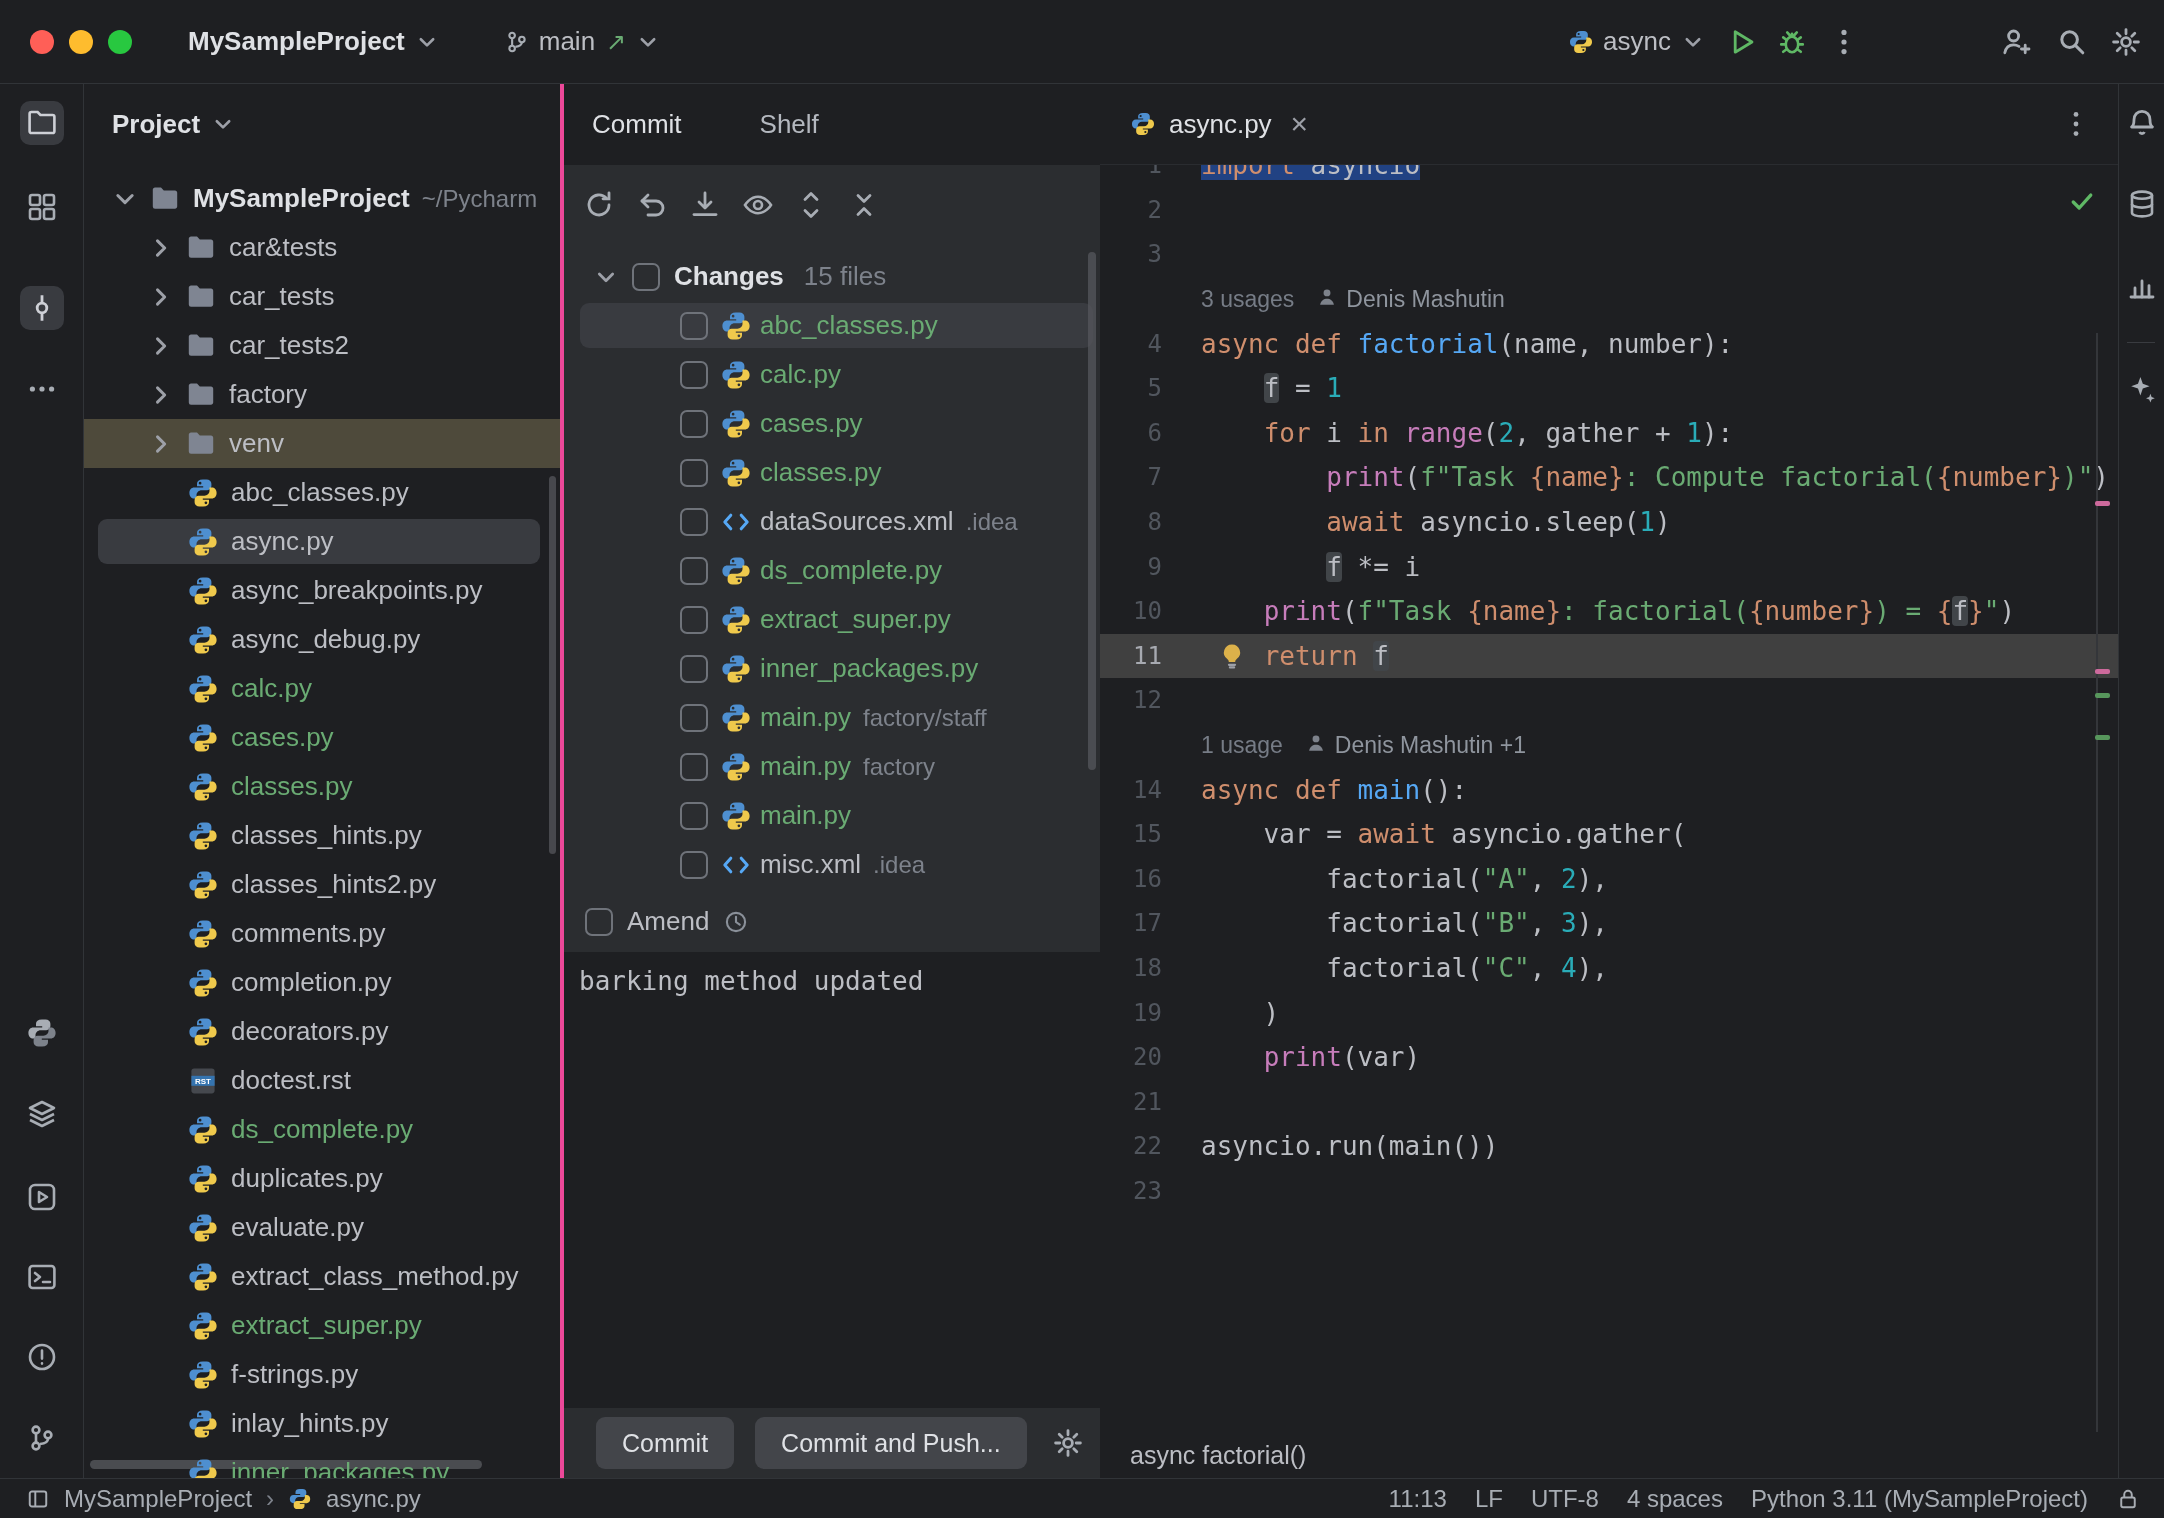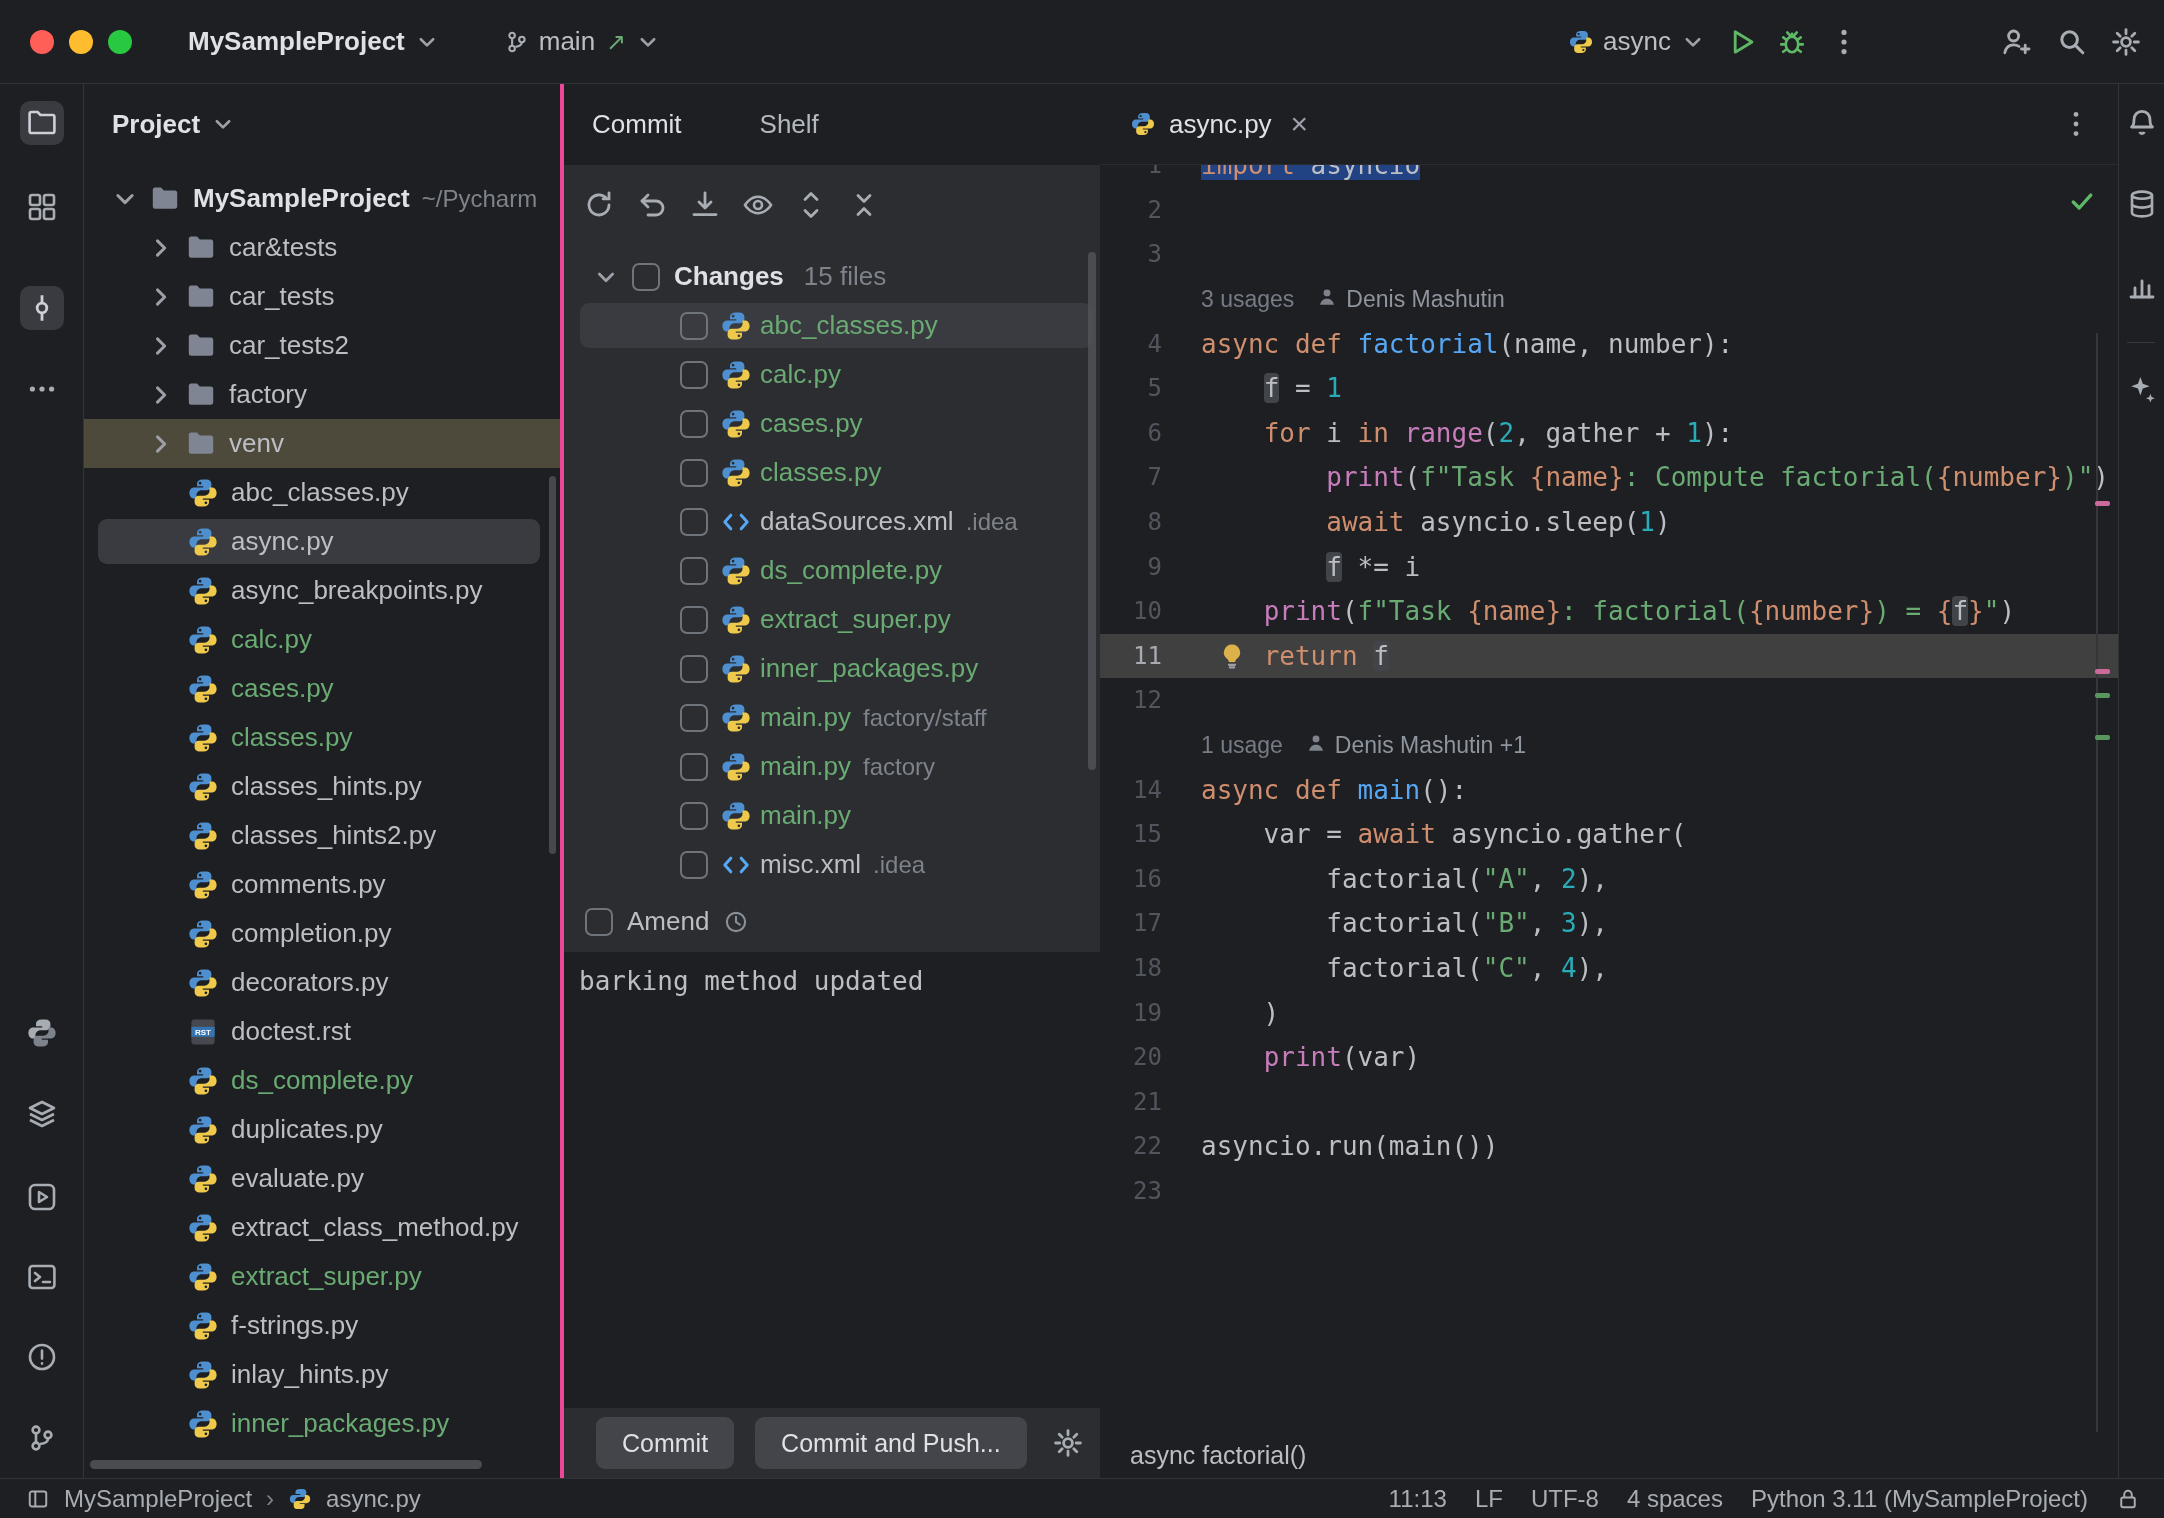--- a/index.html
+++ b/index.html
@@ -396,20 +396,29 @@
           </span>
           <span class="lab">async_breakpoints.py</span>
         </div>
         <div class="trow is-file">
           <span class="ico">
             <svg viewBox="0 0 16 16" width="32" height="32">
               <path fill="#4e8fd0" d="M7.9 1.3c-1.9 0-2.9.84-2.9 2.1v1.25h3.1v.6H3.6C2.25 5.25 1.2 6.3 1.2 8c0 1.75 1.05 2.75 2.4 2.75h1.15V9.1c0-1.35 1.15-2.45 2.55-2.45h2.85c1.15 0 2.05-.95 2.05-2.1V3.4c0-1.25-1.05-2.1-2.4-2.1H7.9zM6.55 2.4a.68.68 0 1 1 0 1.36.68.68 0 0 1 0-1.36z"></path>
               <path fill="#efc94c" d="M8.1 14.7c1.9 0 2.9-.84 2.9-2.1v-1.25H7.9v-.6h4.5c1.35 0 2.4-1.05 2.4-2.75 0-1.75-1.05-2.75-2.4-2.75h-1.15v1.65c0 1.35-1.15 2.45-2.55 2.45H5.85c-1.15 0-2.05.95-2.05 2.1v1.15c0 1.25 1.05 2.1 2.4 2.1h1.9zM9.45 13.6a.68.68 0 1 1 0-1.36.68.68 0 0 1 0 1.36z"></path>
             </svg>
           </span>
+          <span class="lab">async_debug.py</span>
+        </div>
+        <div class="trow is-file">
+          <span class="ico">
+            <svg viewBox="0 0 16 16" width="32" height="32">
+              <path fill="#4e8fd0" d="M7.9 1.3c-1.9 0-2.9.84-2.9 2.1v1.25h3.1v.6H3.6C2.25 5.25 1.2 6.3 1.2 8c0 1.75 1.05 2.75 2.4 2.75h1.15V9.1c0-1.35 1.15-2.45 2.55-2.45h2.85c1.15 0 2.05-.95 2.05-2.1V3.4c0-1.25-1.05-2.1-2.4-2.1H7.9zM6.55 2.4a.68.68 0 1 1 0 1.36.68.68 0 0 1 0-1.36z"></path>
+              <path fill="#efc94c" d="M8.1 14.7c1.9 0 2.9-.84 2.9-2.1v-1.25H7.9v-.6h4.5c1.35 0 2.4-1.05 2.4-2.75 0-1.75-1.05-2.75-2.4-2.75h-1.15v1.65c0 1.35-1.15 2.45-2.55 2.45H5.85c-1.15 0-2.05.95-2.05 2.1v1.15c0 1.25 1.05 2.1 2.4 2.1h1.9zM9.45 13.6a.68.68 0 1 1 0-1.36.68.68 0 0 1 0 1.36z"></path>
+            </svg>
+          </span>
           <span class="lab green">calc.py</span>
         </div>
         <div class="trow is-file">
           <span class="ico">
             <svg viewBox="0 0 16 16" width="32" height="32">
               <path fill="#4e8fd0" d="M7.9 1.3c-1.9 0-2.9.84-2.9 2.1v1.25h3.1v.6H3.6C2.25 5.25 1.2 6.3 1.2 8c0 1.75 1.05 2.75 2.4 2.75h1.15V9.1c0-1.35 1.15-2.45 2.55-2.45h2.85c1.15 0 2.05-.95 2.05-2.1V3.4c0-1.25-1.05-2.1-2.4-2.1H7.9zM6.55 2.4a.68.68 0 1 1 0 1.36.68.68 0 0 1 0-1.36z"></path>
               <path fill="#efc94c" d="M8.1 14.7c1.9 0 2.9-.84 2.9-2.1v-1.25H7.9v-.6h4.5c1.35 0 2.4-1.05 2.4-2.75 0-1.75-1.05-2.75-2.4-2.75h-1.15v1.65c0 1.35-1.15 2.45-2.55 2.45H5.85c-1.15 0-2.05.95-2.05 2.1v1.15c0 1.25 1.05 2.1 2.4 2.1h1.9zM9.45 13.6a.68.68 0 1 1 0-1.36.68.68 0 0 1 0 1.36z"></path>
             </svg>
           </span>
           <span class="lab green">cases.py</span>

